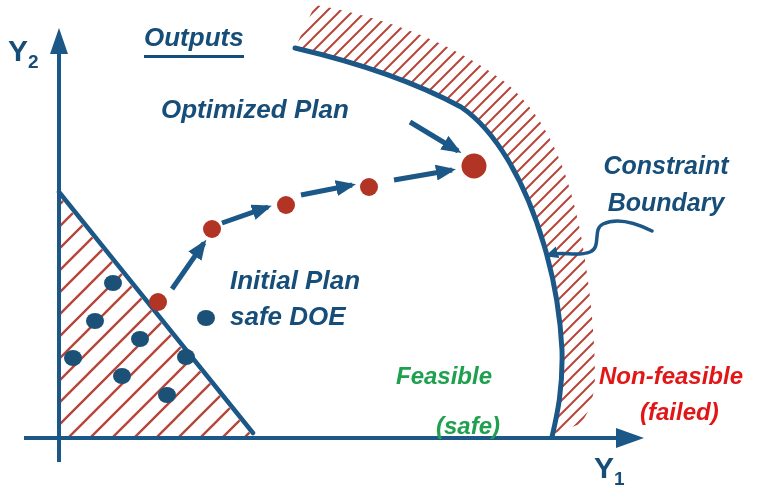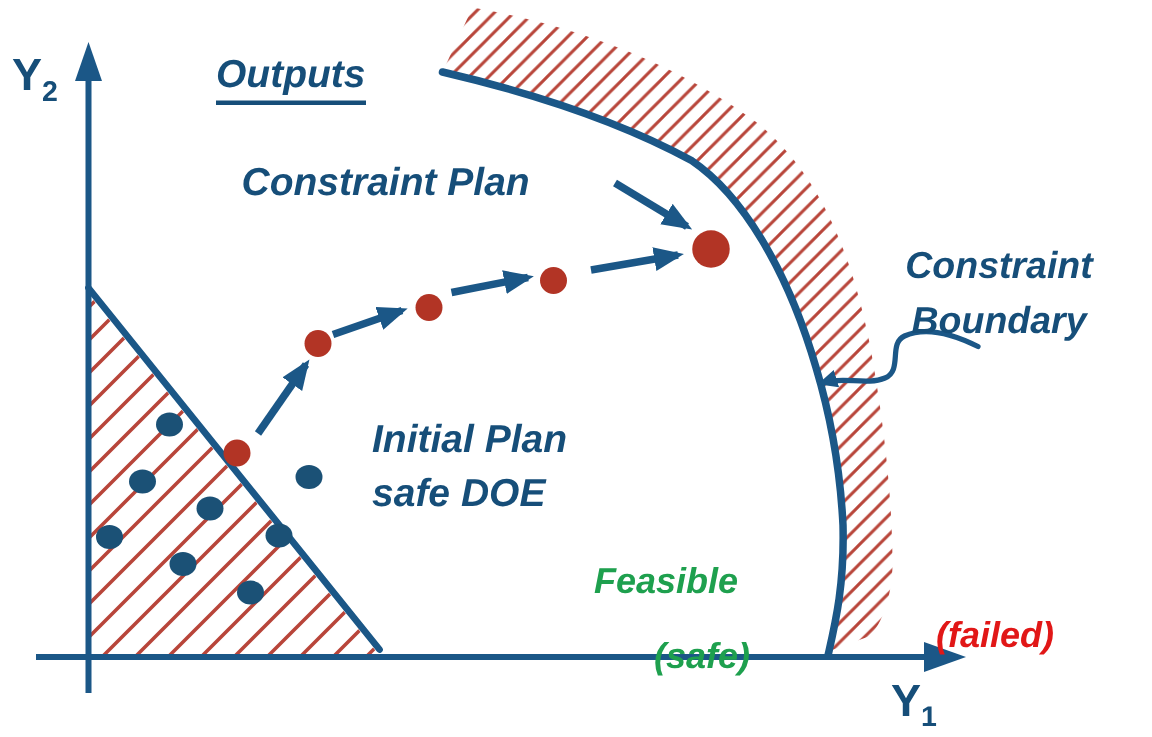--- a/index.html
+++ b/index.html
@@ -4,21 +4,21 @@
 <style>
   html,body{margin:0;padding:0;background:#fff;}
   .canvas{
     position:relative;width:768px;height:491px;overflow:hidden;
     background:var(--background,#fff);
     font-family:"Liberation Sans",sans-serif;
   }
   svg{position:absolute;left:0;top:0;}
   .lbl{
     position:absolute;font-weight:bold;font-style:italic;
-    color:var(--text-blue,#164e79);white-space:nowrap;line-height:1.15;margin-top:12px;
+    color:var(--text-blue,#164e79);white-space:nowrap;line-height:1.15;
   }
   .lbl-outputs{font-size:26px;border-bottom:3px solid currentColor;padding-bottom:2px;}
   .lbl-26{font-size:26px;}
   .lbl-25{font-size:25px;}
   .lbl-24{font-size:24px;}
   .two-line{line-height:36px;}
   .constraint-block{line-height:37px;text-align:center;width:140px;}
   .green{color:var(--green-text,#1ea04e);}
   .red{color:var(--red-text,#e11717);}
   .axis-label{
@@ -100,36 +100,37 @@
         <circle cx="158" cy="302" r="9" class="path-dot"></circle>
         <circle cx="212" cy="229" r="9" class="path-dot"></circle>
         <circle cx="286" cy="205" r="9" class="path-dot"></circle>
         <circle cx="369" cy="187" r="9" class="path-dot"></circle>
         <circle cx="474" cy="166" r="12.5" class="path-dot"></circle>
       </g>
   </svg>
 
   <div class="lbl lbl-outputs" style="left:144px;top:23px;">Outputs</div>
 
-  <div class="lbl lbl-26" style="left:161px;top:95px;">Constraint Plan</div>
+  <div class="lbl lbl-26" style="left:161px;top:95px;">Optimized Plan</div>
 
-  <div class="lbl lbl-26 two-line" style="left:248px;top:262px;">
+  <div class="lbl lbl-26 two-line" style="left:230px;top:262px;">
     <div>Initial Plan</div>
     <div>safe DOE</div>
   </div>
 
   <div class="lbl lbl-24 green" style="left:396px;top:362px;">Feasible</div>
 
   <div class="lbl lbl-25 constraint-block" style="left:596px;top:147px;">
     <div>Constraint</div>
     <div>Boundary</div>
   </div>
   <div class="lbl lbl-24 green" style="left:436px;top:412px;text-align:center;">(safe)</div>
 
-  <div class="lbl lbl-24 red" style="left:624px;top:398px;">(failed)</div>
+  <div class="lbl lbl-24 red" style="left:599px;top:362px;">Non-feasible</div>
+  <div class="lbl lbl-24 red" style="left:640px;top:398px;">(failed)</div>
 
   <div class="axis-label" style="left:8px;top:36px;">
     <span>Y</span><sub>2</sub>
   </div>
   <div class="axis-label" style="left:594px;top:453px;">
     <span>Y</span><sub>1</sub>
   </div>
 
 </div>
 

